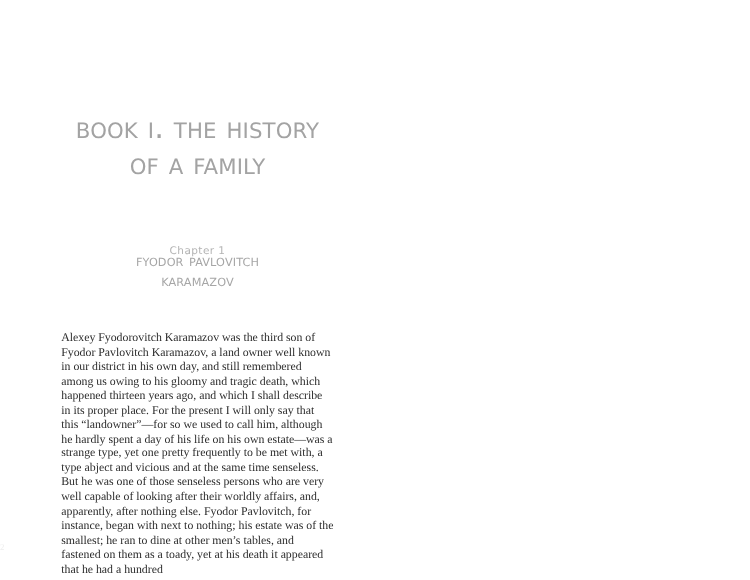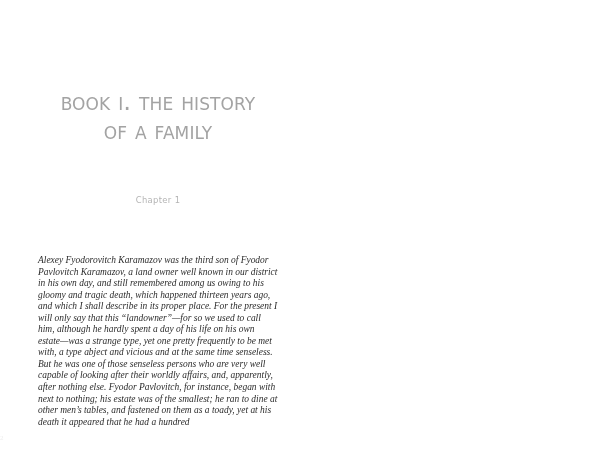--- a/index.html
+++ b/index.html
@@ -126,23 +126,22 @@
   }
 
   .body-right {
     position: absolute;
     left: 318px;
     right: 38px;
     top: 33px;
   }
 
   .body-text p {
-    margin: 0;
-    padding: 0;
-    font-style: italic;
+    margin: 11px;
+    padding: 0;
   }
 
   .body-text p.indent {
     text-indent: 14px;
   }
 
   
   .folio {
     position: absolute;
     font-family: "Liberation Serif", "DejaVu Serif", serif;
@@ -172,20 +171,22 @@
 
   <div class="spread">
 
     <div class="col col-left">
 
       <h1 class="book-title">book i. the history
 of a family</h1>
 
       <div class="chapter-label">Chapter 1</div>
 
+      <h2 class="chapter-title">fyodor pavlovitch
+karamazov</h2>
 
       <div class="body-text body-left">
         <p>Alexey Fyodorovitch Karamazov was the third son of Fyodor Pavlovitch Karamazov, a land owner well known in our district in his own day, and still remembered among us owing to his gloomy and tragic death, which happened thirteen years ago, and which I shall describe in its proper place. For the present I will only say that this “landowner”—for so we used to call him, although he hardly spent a day of his life on his own estate—was a strange type, yet one pretty frequently to be met with, a type abject and vicious and at the same time senseless. But he was one of those senseless persons who are very well capable of looking after their worldly affairs, and, apparently, after nothing else. Fyodor Pavlovitch, for instance, began with next to nothing; his estate was of the smallest; he ran to dine at other men’s tables, and fastened on them as a toady, yet at his death it appeared that he had a hundred</p>
       </div>
 
       <div class="folio folio-left">2</div>
     </div>
 
     <div class="col col-right">
 

